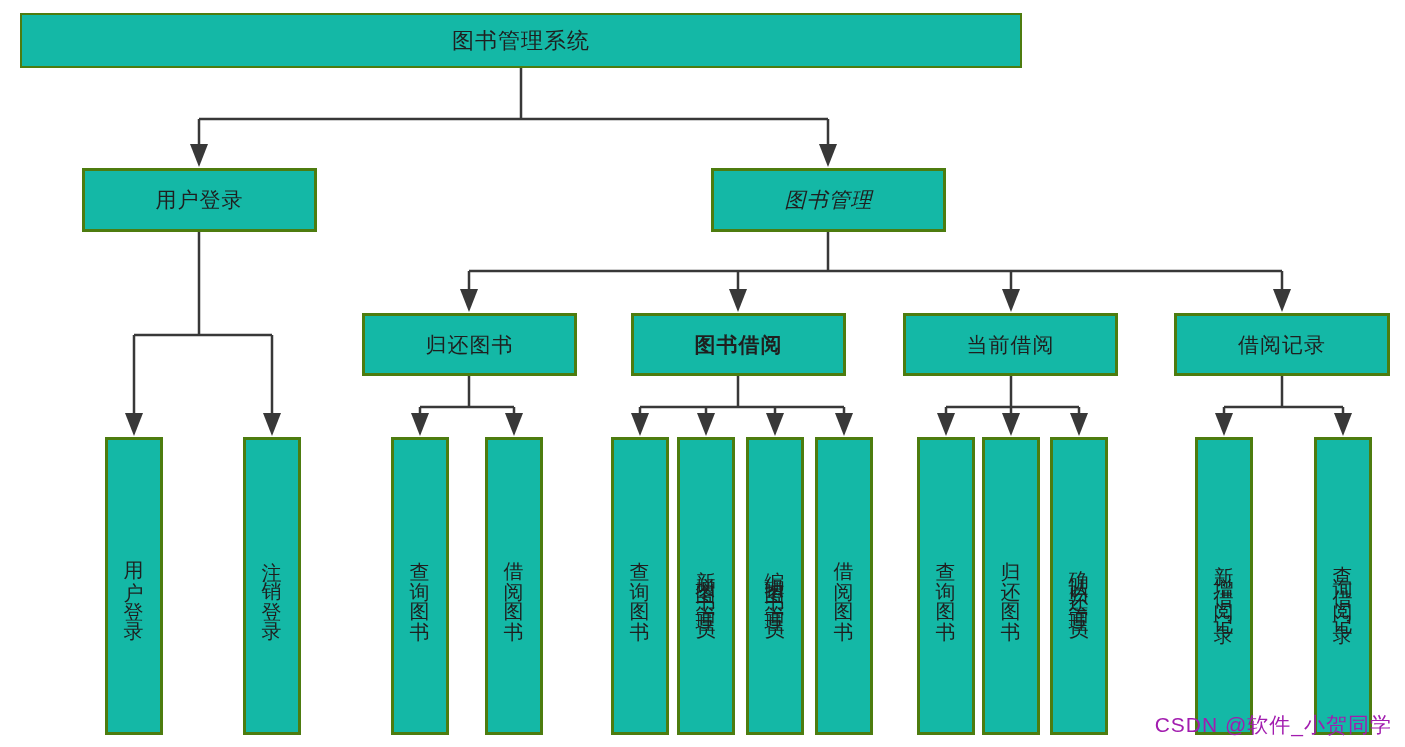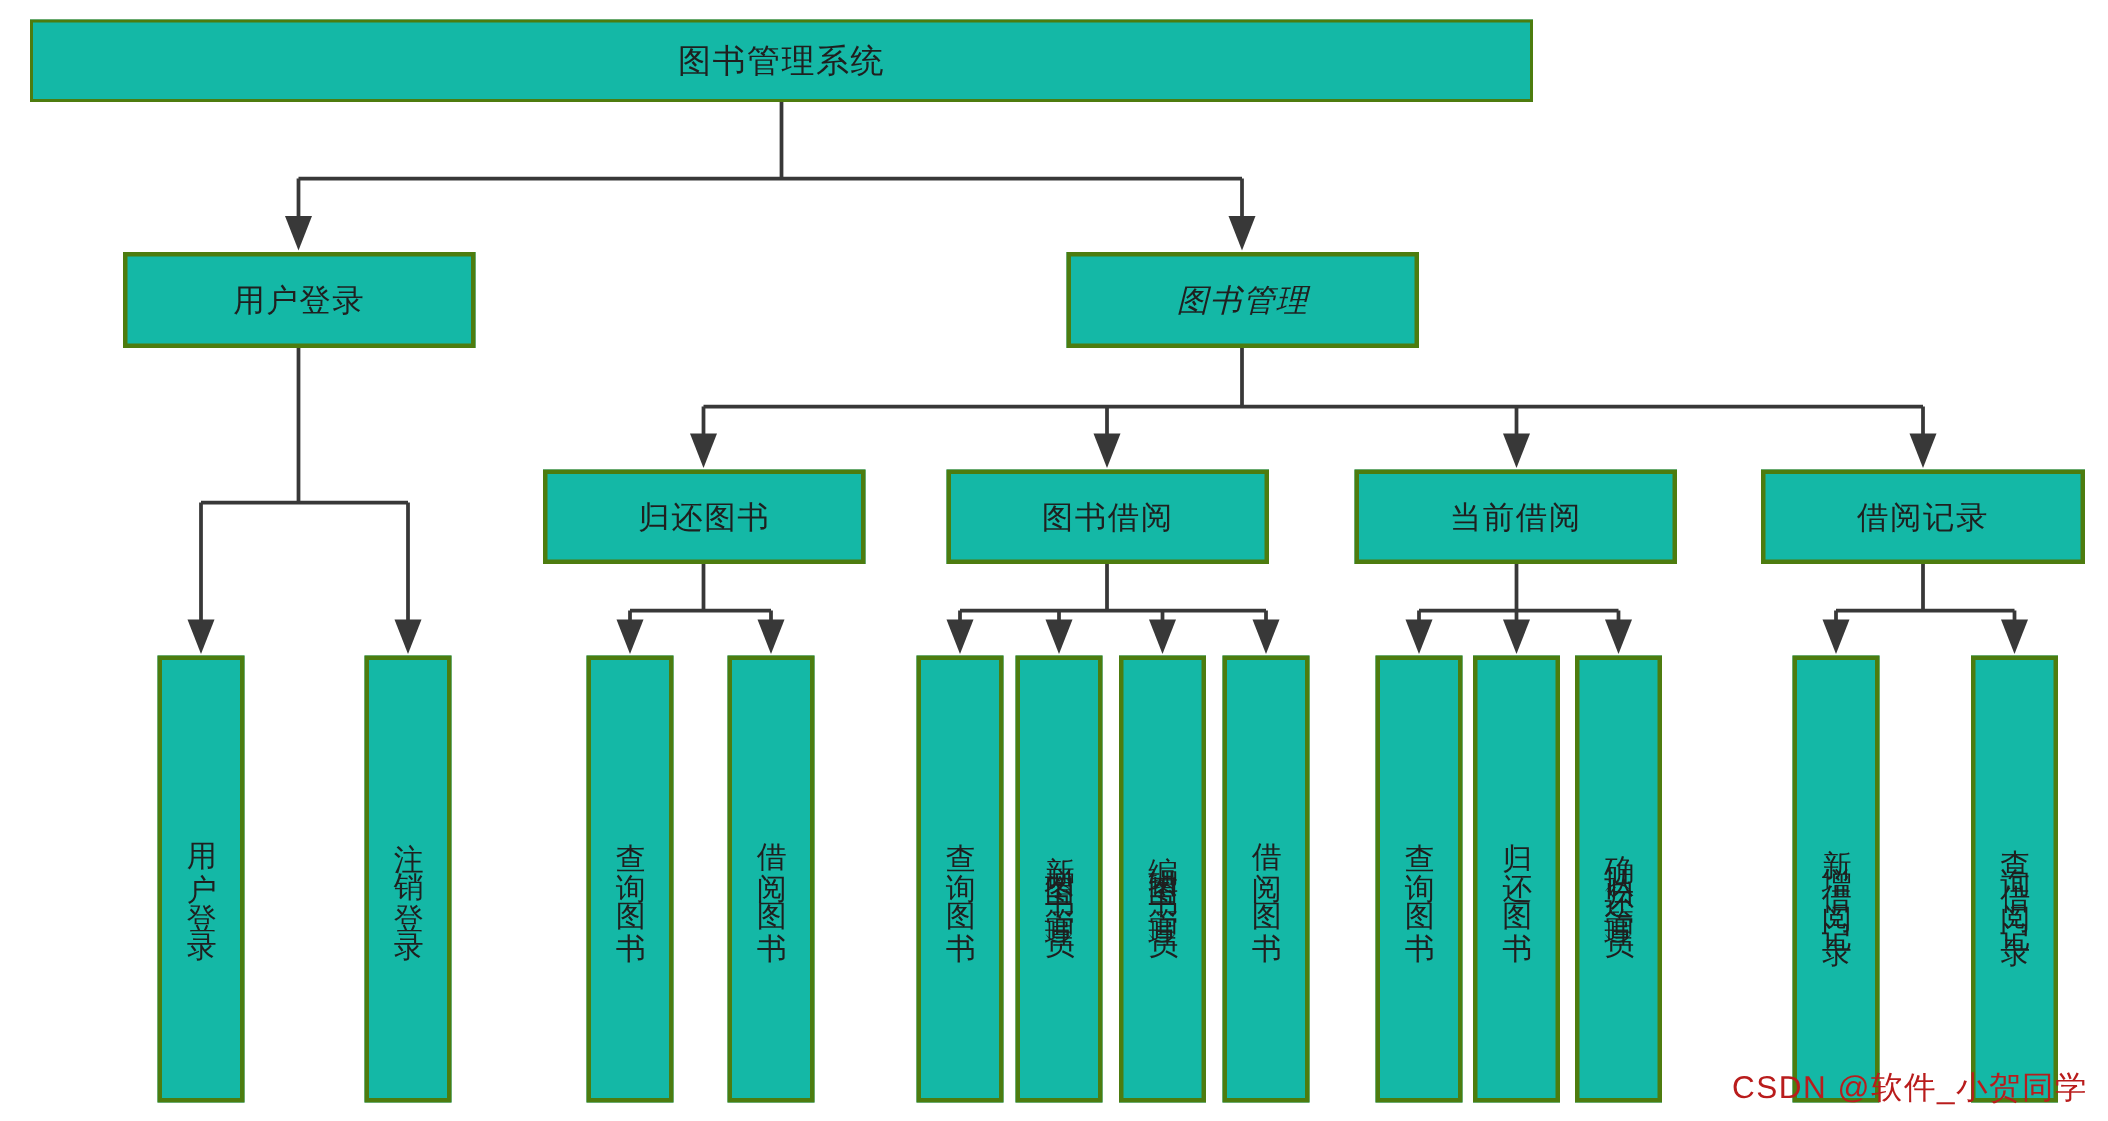--- a/index.html
+++ b/index.html
@@ -50,21 +50,21 @@
   }
   .hlabel {
     letter-spacing: 1px;
     white-space: nowrap;
   }
   .watermark {
     position: absolute;
     top: 711px;
     right: 13px;
     font-size: 21px;
-    color: #b91c1c;
+    color: #a21caf;
     letter-spacing: 1px;
     z-index: 5;
     white-space: nowrap;
   }
 </style>
 </head>
 <body>
 
 <div class="canvas">
 
@@ -115,21 +115,21 @@
   <div class="box branch" style="left:82px; top:168px; width:235px; height:64px;">
     <span class="hlabel">用户登录</span>
   </div>
   <div class="box branch" style="left:711px; top:168px; width:235px; height:64px;font-style:italic;">
     <span class="hlabel">图书管理</span>
   </div>
 
   <div class="box branch" style="left:362px; top:313px; width:215px; height:63px;">
     <span class="hlabel">归还图书</span>
   </div>
-  <div class="box branch" style="left:631px; top:313px; width:215px; height:63px;">
+  <div class="box branch" style="left:631px; top:313px; width:215px; height:63px;font-weight:bold;">
     <span class="hlabel">图书借阅</span>
   </div>
   <div class="box branch" style="left:1174px; top:313px; width:216px; height:63px;">
     <span class="hlabel">借阅记录</span>
   </div>
   <div class="box branch" style="left:903px; top:313px; width:215px; height:63px;">
     <span class="hlabel">当前借阅</span>
   </div>
 
   <div class="box leaf" style="left:105px; top:437px; width:58px; height:298px;">

